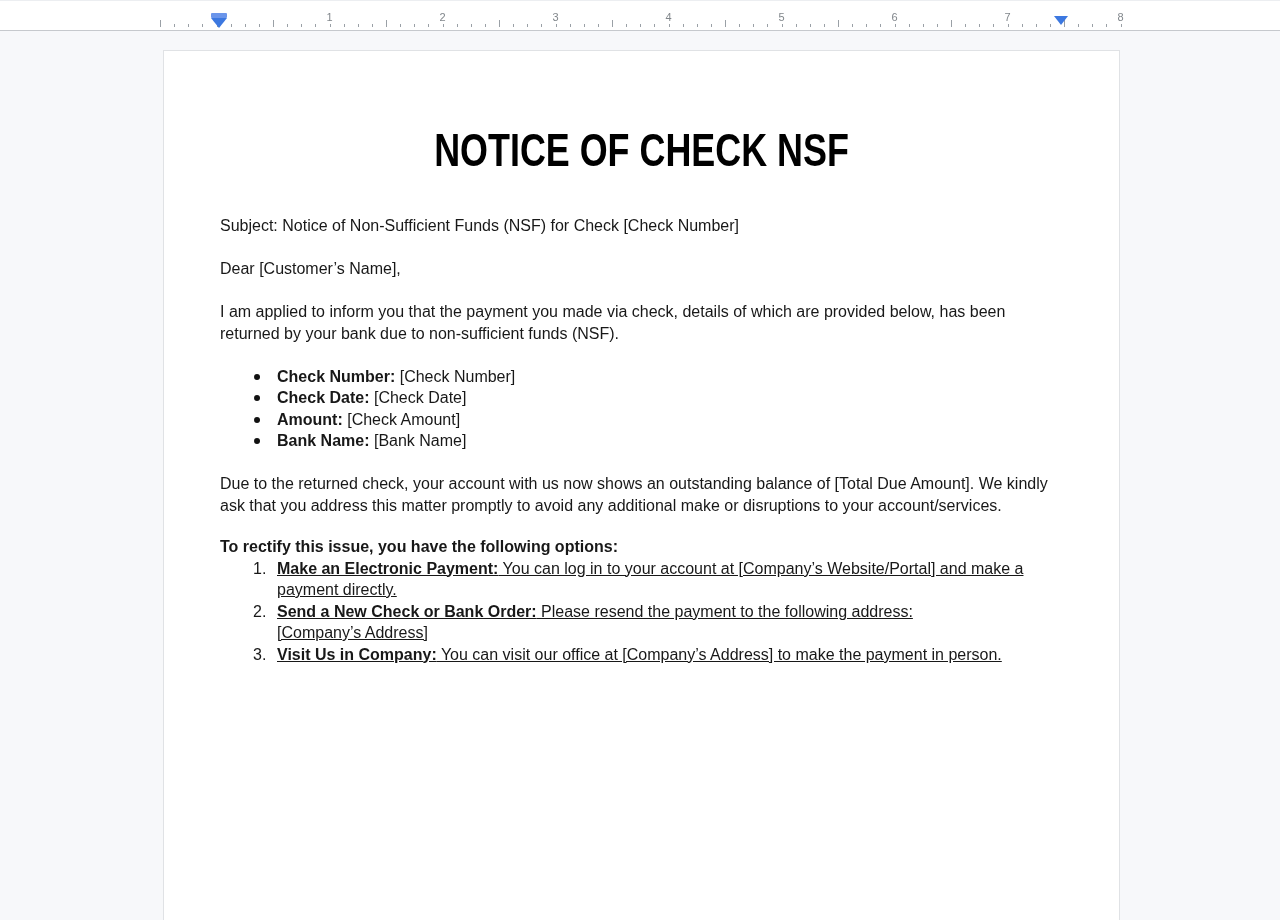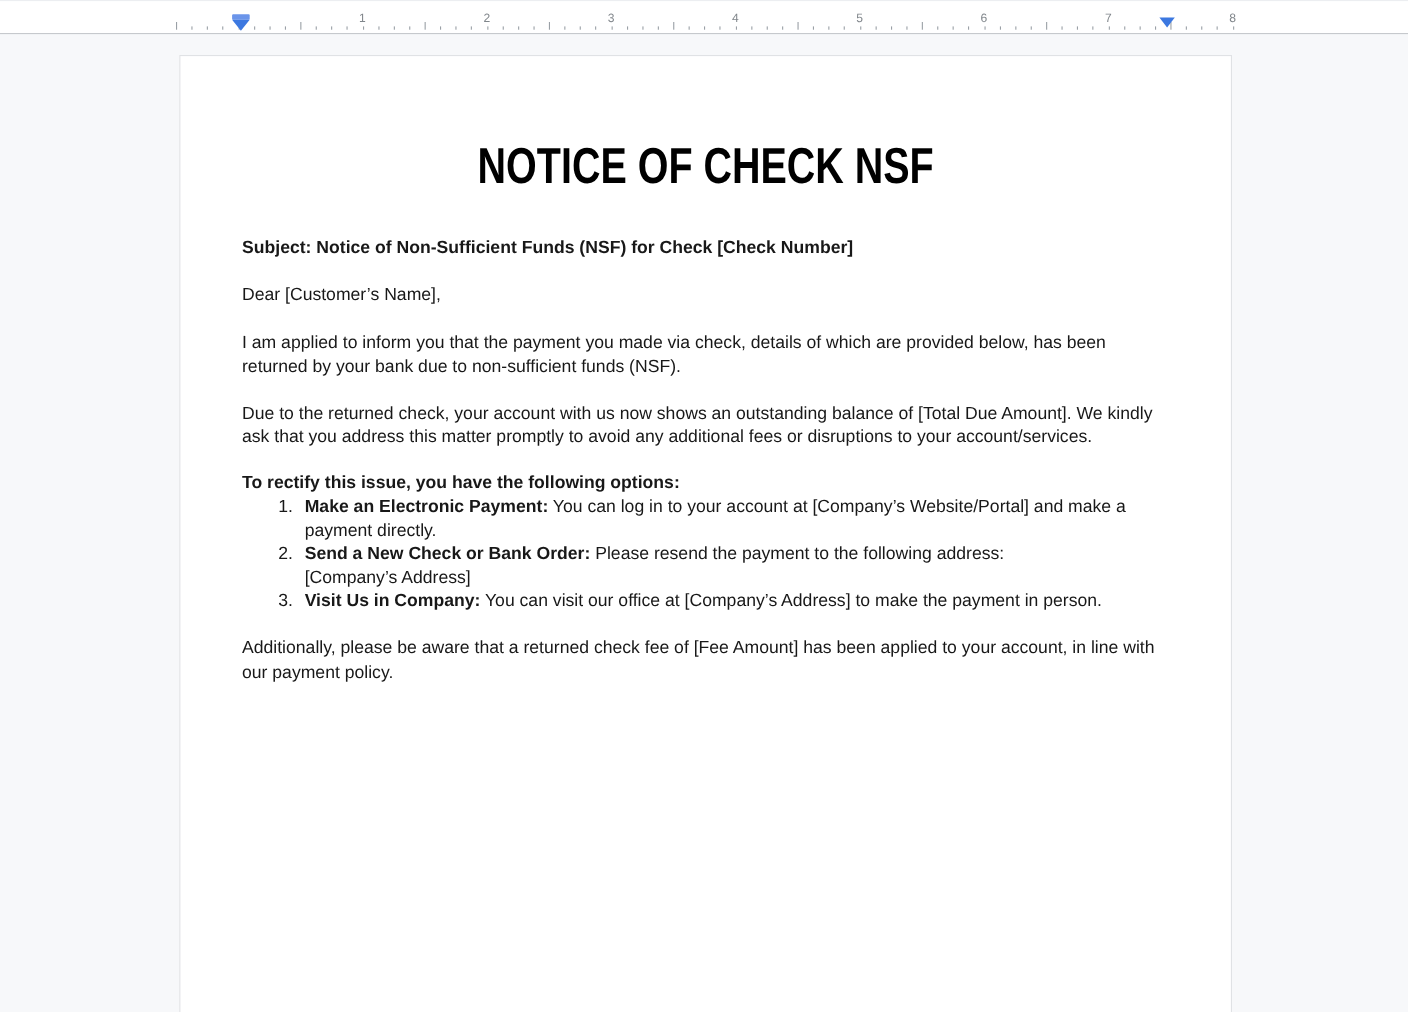--- a/index.html
+++ b/index.html
@@ -81,41 +81,41 @@
     text-align: center; white-space: nowrap;
     transform: scaleX(0.78);
   }
   .company-block {
     margin-top: 21px;
     text-align: center;
     font-size: 17px; line-height: 26px;
     color: #202124;
   }
   p { margin: 21.5px 0 0 0; }
-  p.subject { margin-top: 42px; font-weight: 700; }
+  p.subject { margin-top: 42px; font-weight: 400; }
   .bold { font-weight: 700; }
 
   ul.details {
     margin: 21.5px 0 0 0; padding: 0;
     list-style: none;
   }
   ul.details li { position: relative; padding-left: 57px; }
   ul.details li::before {
     content: "";
     position: absolute; left: 34px; top: 8px;
     width: 6px; height: 6px; border-radius: 50%;
     background: #111;
   }
 
   p.options-heading { margin-top: 20px; font-weight: 700; }
   ol.options {
     margin: 0; padding: 0;
     list-style: none; counter-reset: opt;
   }
-  ol.options li { position: relative; padding-left: 57px; }
+  ol.options li { position: relative; padding-left: 57px; text-decoration: underline; }
   ol.options li::before {
     counter-increment: opt;
     content: counter(opt) ".";
     position: absolute; left: 33px; top: 0;
   }
 </style>
 </head>
 <body>
 
 <div class="ruler">
@@ -214,35 +214,48 @@
       <h1 class="doc-title">NOTICE OF CHECK NSF</h1>
 
 
       <p class="subject">Subject: Notice of Non-Sufficient Funds (NSF) for Check [Check Number]</p>
 
       <p>Dear [Customer’s Name],</p>
 
 
       <p>I am applied to inform you that the payment you made via check, details of which are provided below, has been returned by your bank due to non-sufficient funds (NSF).</p>
 
-
-      <p>Due to the returned check, your account with us now shows an outstanding balance of [Total Due Amount]. We kindly ask that you address this matter promptly to avoid any additional fees or disruptions to your account/services.</p>
+      <ul class="details">
+        <li>
+          <span class="bold">Check Number:</span><span> [Check Number]</span>
+        </li>
+        <li>
+          <span class="bold">Check Date:</span><span> [Check Date]</span>
+        </li>
+        <li>
+          <span class="bold">Amount:</span><span> [Check Amount]</span>
+        </li>
+        <li>
+          <span class="bold">Bank Name:</span><span> [Bank Name]</span>
+        </li>
+      </ul>
+
+      <p>Due to the returned check, your account with us now shows an outstanding balance of [Total Due Amount]. We kindly ask that you address this matter promptly to avoid any additional make or disruptions to your account/services.</p>
 
       <p class="options-heading">To rectify this issue, you have the following options:</p>
 
       <ol class="options">
         <li>
           <span class="bold">Make an Electronic Payment:</span><span> You can log in to your account at [Company’s Website/Portal] and make a payment directly.</span>
         </li>
         <li>
           <span class="bold">Send a New Check or Bank Order:</span><span> Please resend the payment to the following address:</span><br>
           <span>[Company’s Address]</span>
         </li>
         <li>
           <span class="bold">Visit Us in Company:</span><span> You can visit our office at [Company’s Address] to make the payment in person.</span>
         </li>
       </ol>
 
-      <p>Additionally, please be aware that a returned check fee of [Fee Amount] has been applied to your account, in line with our payment policy.</p>
 
     </div>
   </div>
 </div>
 
 </body></html>

